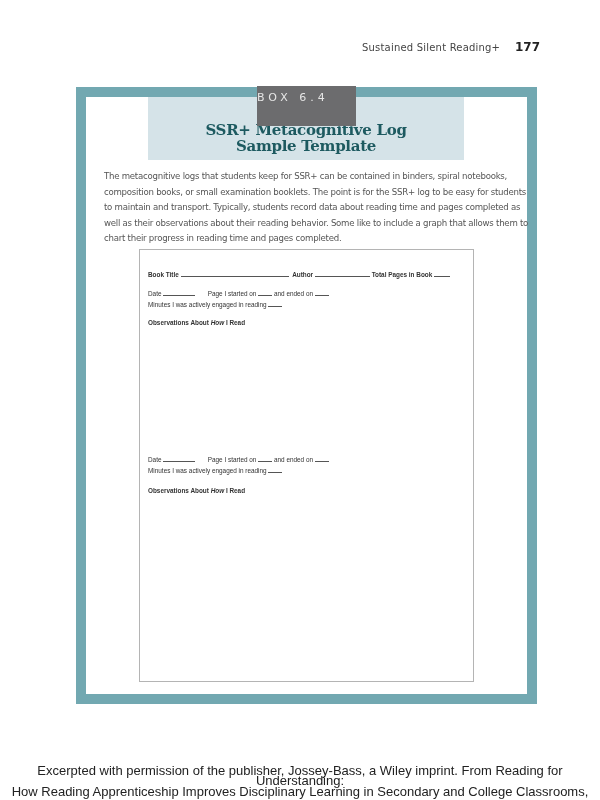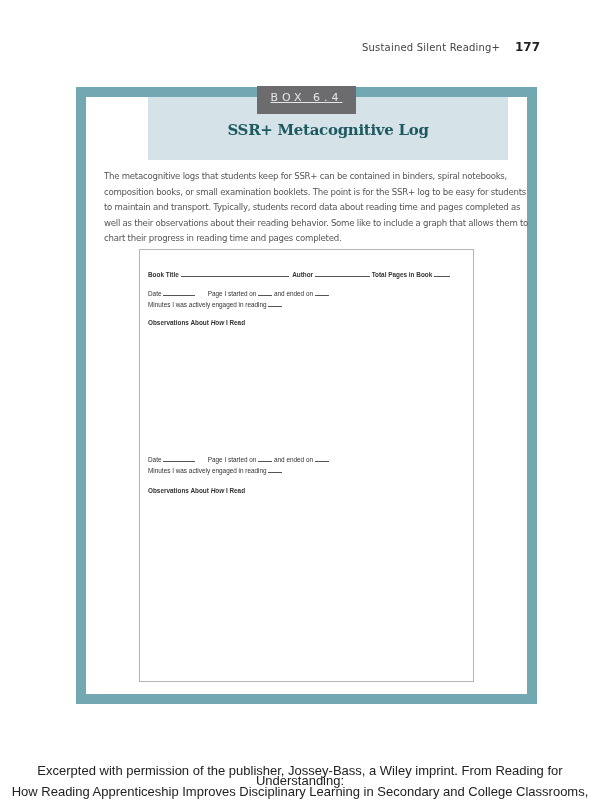--- a/index.html
+++ b/index.html
@@ -20,30 +20,29 @@
       position: absolute; left: 515px; top: 0px;
       font-family: "DejaVu Sans", sans-serif; font-size: 12px; font-weight: bold; color: #222;
     }
     .frame {
       position: absolute; left: 76px; top: 87px;
       width: 441px; height: 597px;
       border: 10px solid #72a8b1;
       background: #fff;
     }
     .box-label {
-      position: absolute; left: 257px; top: 86px; width: 99px; height: 28px;
+      position: absolute; left: 257px; top: 86px; width: 99px; height: 40px;
       background: #6c6c6e; color: #e6e6e6;
       font-family: "DejaVu Sans", sans-serif; font-size: 11px;
-      letter-spacing: 4px; text-align: center; line-height: 24px;
+      letter-spacing: 4px; line-height: 24px;
       z-index: 3;
-      text-decoration: underline;
     }
     .title-box {
       position: absolute; left: 148px; top: 97px; width: 316px; height: 63px;
-      background: #d5e3e8; z-index: 2; padding-left: 44px;
+      background: #d5e3e8; z-index: 2;
     }
     .title-box .t1, .title-box .t2 {
       position: absolute; left: 0; width: 100%; text-align: center;
       font-family: "DejaVu Serif", serif; font-weight: bold; color: #1d5a60;
       font-size: 15px; letter-spacing: -0.3px;
     }
     .title-box .t1 { top: 24px; }
     .title-box .t2 { top: 40px; }
     .intro {
       position: absolute; left: 104px; top: 169px; width: 425px;
@@ -72,20 +71,21 @@
   <span class="section">Sustained Silent Reading+</span>
   <span class="page-num">177</span>
 </div>
 
 <div class="frame"></div>
 
 <div class="box-label">BOX 6.4</div>
 
 <div class="title-box">
   <div class="t1">SSR+ Metacognitive Log</div>
+  <div class="t2">Sample Template</div>
 </div>
 
 <div class="intro">The metacognitive logs that students keep for SSR+ can be contained in binders, spiral notebooks, composition books, or small examination booklets. The point is for the SSR+ log to be easy for students to maintain and transport. Typically, students record data about reading time and pages completed as well as their observations about their reading behavior. Some like to include a graph that allows them to chart their progress in reading time and pages completed.</div>
 
 <div class="form-box">
 
   <div class="form-row" style="top:20px;">
     <b>Book Title</b>
     <span class="line" style="width:108px;"></span>
     &nbsp;<b>Author</b>

